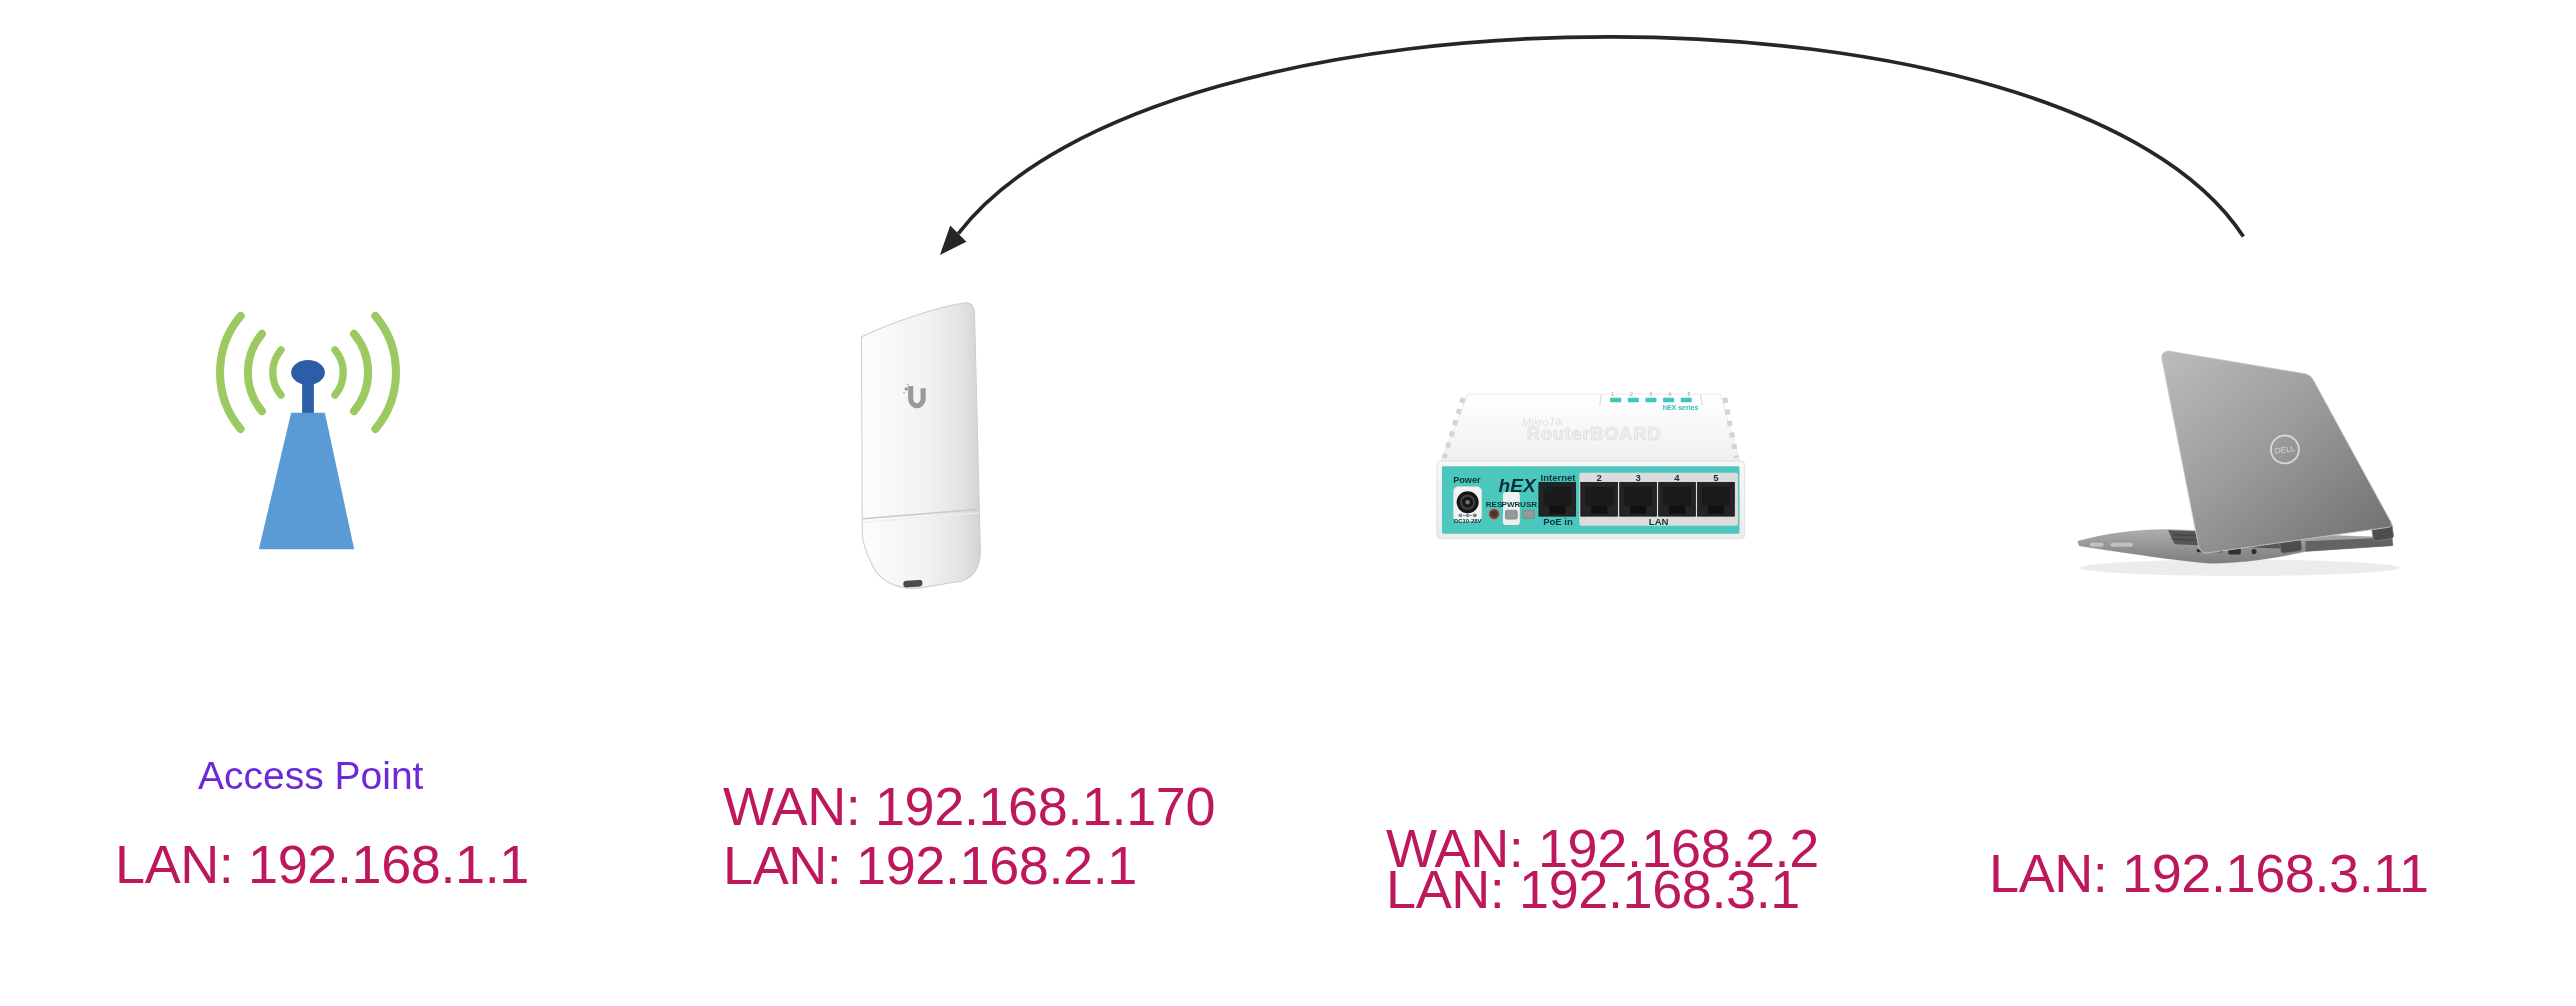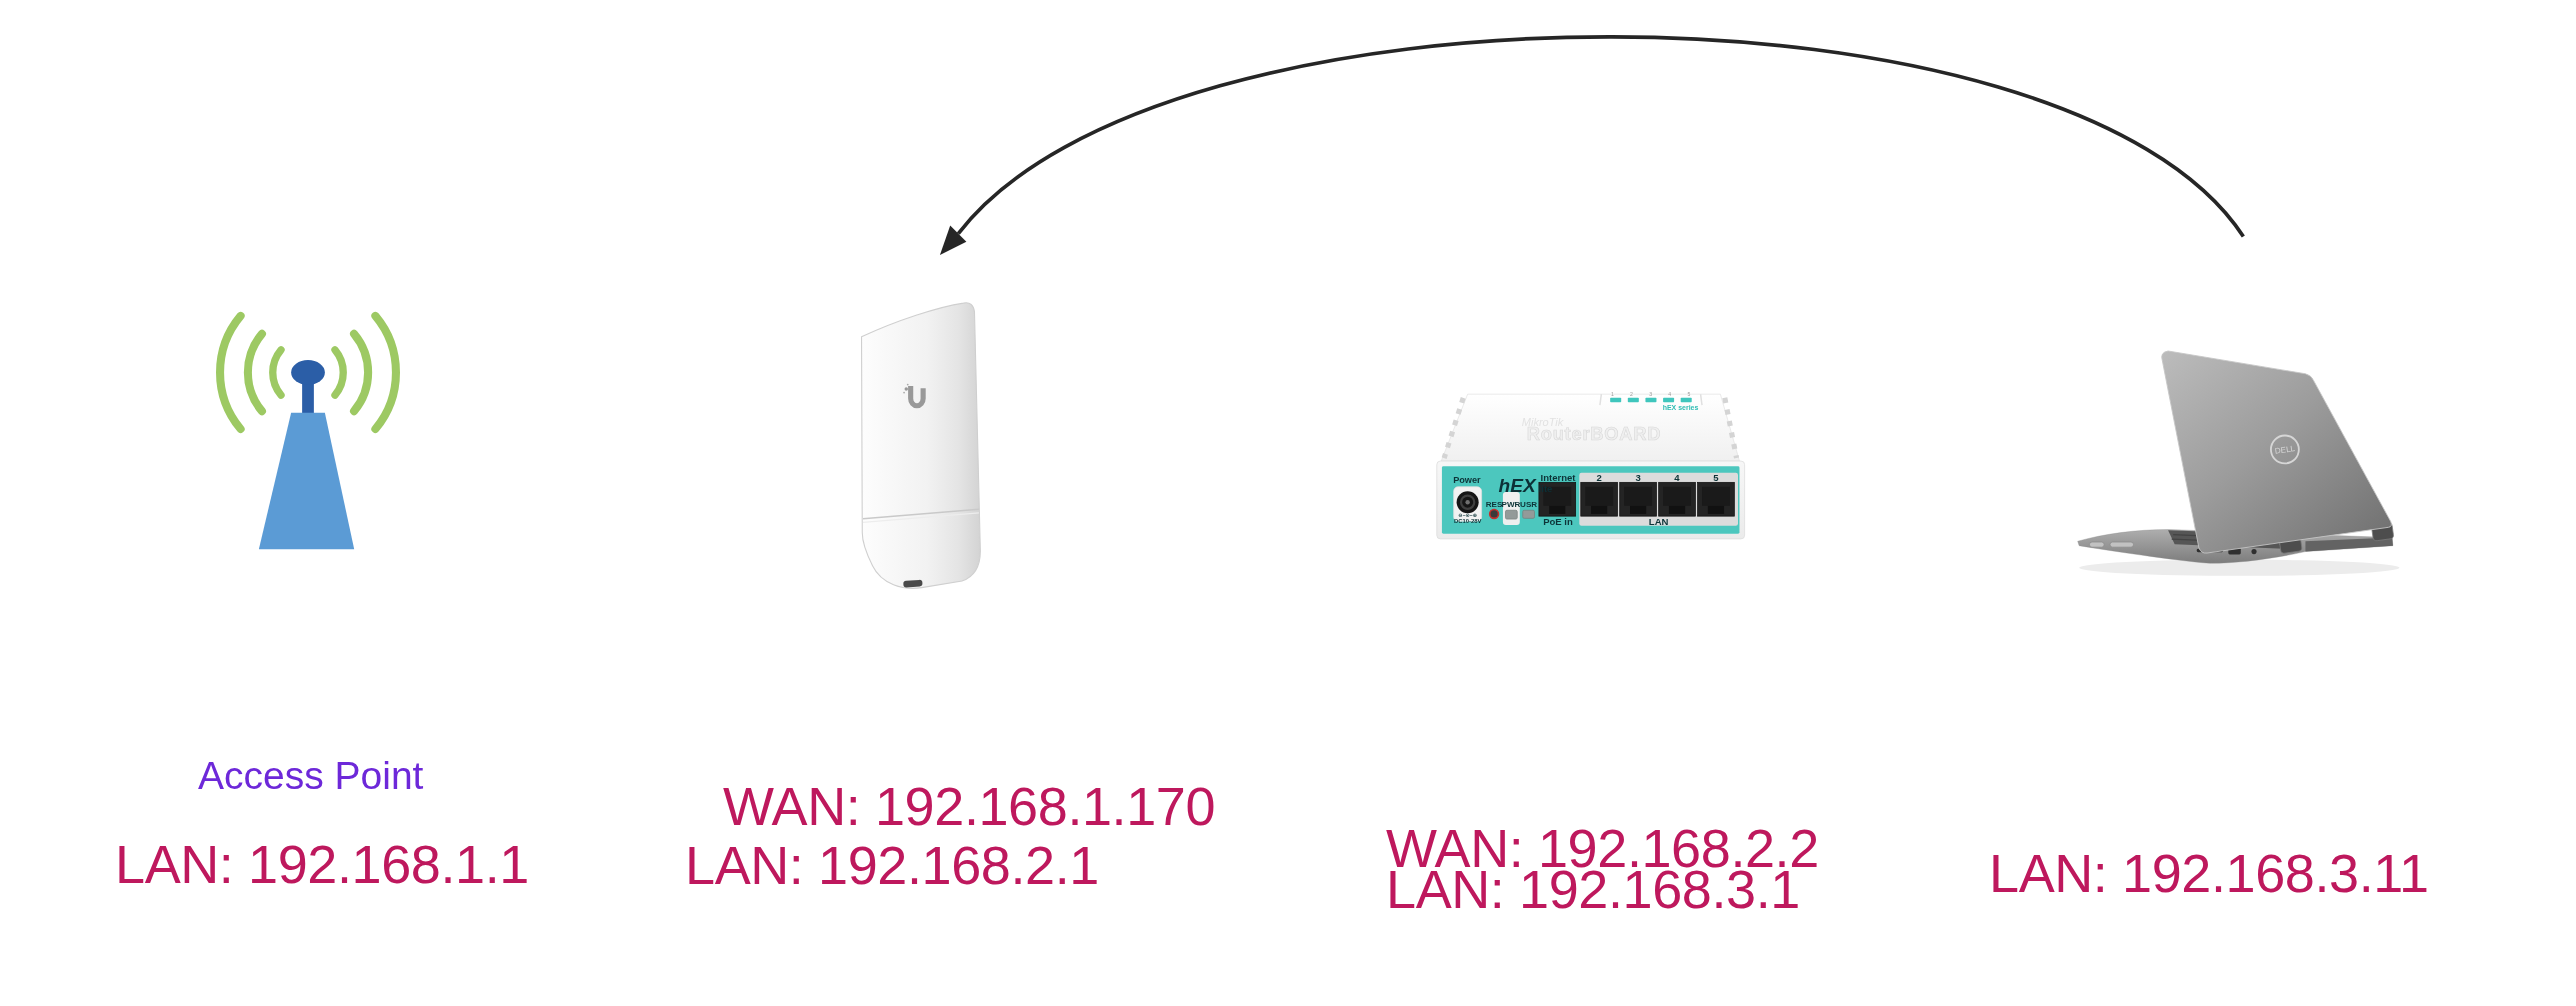--- a/index.html
+++ b/index.html
@@ -79,21 +79,21 @@
       <path d="M15 311 L173 298" stroke="#ededed" stroke-width="1.5" fill="none"></path>
       <rect x="70" y="390" width="26" height="9" rx="4" fill="#4a4a4a" transform="rotate(-4 83 394)"></rect>
       <g>
         <path d="M80 125 V142 A8.5 10 0 0 0 97 142 V128" fill="none" stroke="#999999" stroke-width="7"></path>
         <circle cx="74" cy="129" r="2.4" fill="#999999"></circle>
         <circle cx="71" cy="134" r="1.2" fill="#aaaaaa"></circle>
         <circle cx="76" cy="123" r="1.2" fill="#aaaaaa"></circle>
       </g>
     </svg>
     <div class="ip-label" style="left:723px;top:777px">WAN: 192.168.1.170</div>
-    <div class="ip-label" style="left:685px;top:836px">LAN: 192.168.2.1</div>
+    <div class="ip-label" style="left:723px;top:836px">LAN: 192.168.2.1</div>
   </div>
 
   <div>
     <svg class="abs" style="left:1425px;top:367px" width="327" height="180" viewBox="0 0 445 245">
       <defs>
         <linearGradient id="rtTop" x1="0" y1="0" x2="0" y2="1">
           <stop offset="0" stop-color="#ffffff"></stop>
           <stop offset="1" stop-color="#f0f0f0"></stop>
         </linearGradient>
         <linearGradient id="rtBase" x1="0" y1="0" x2="0" y2="1">

